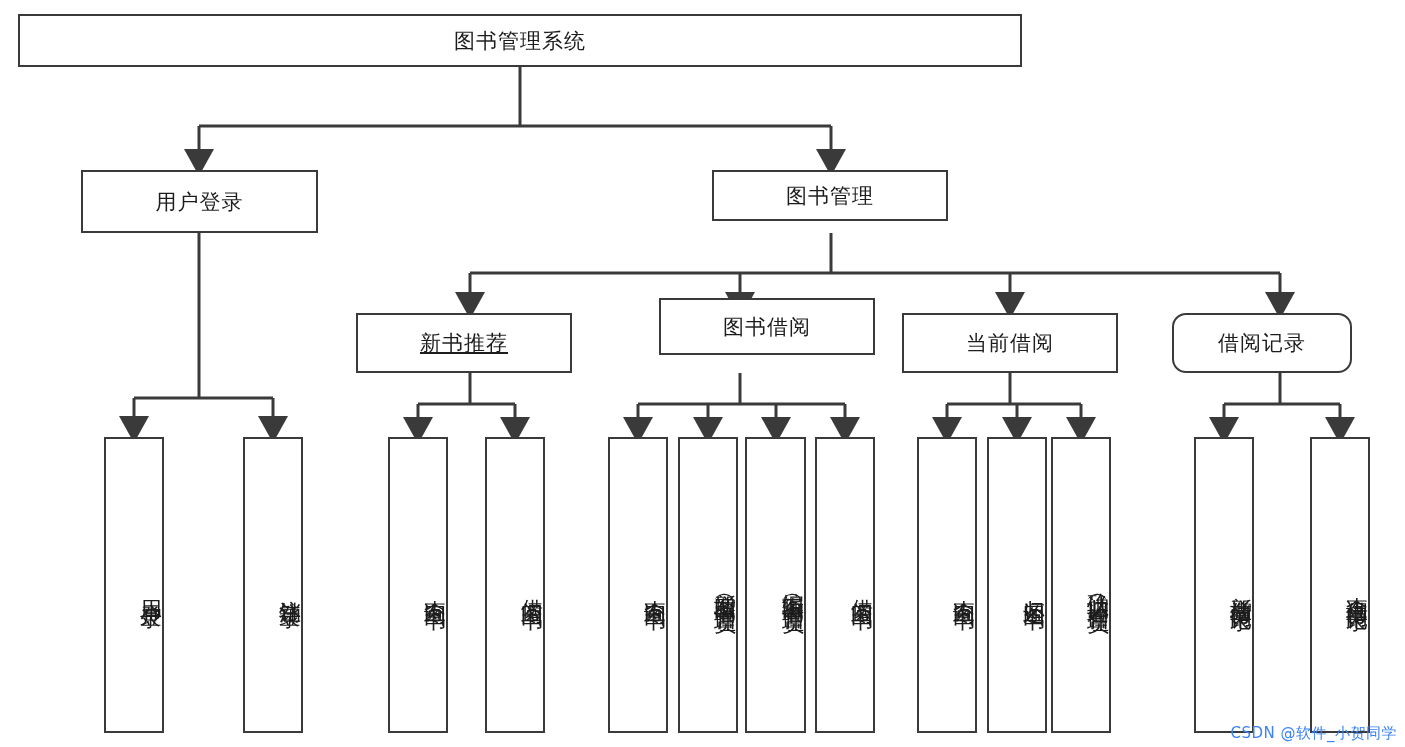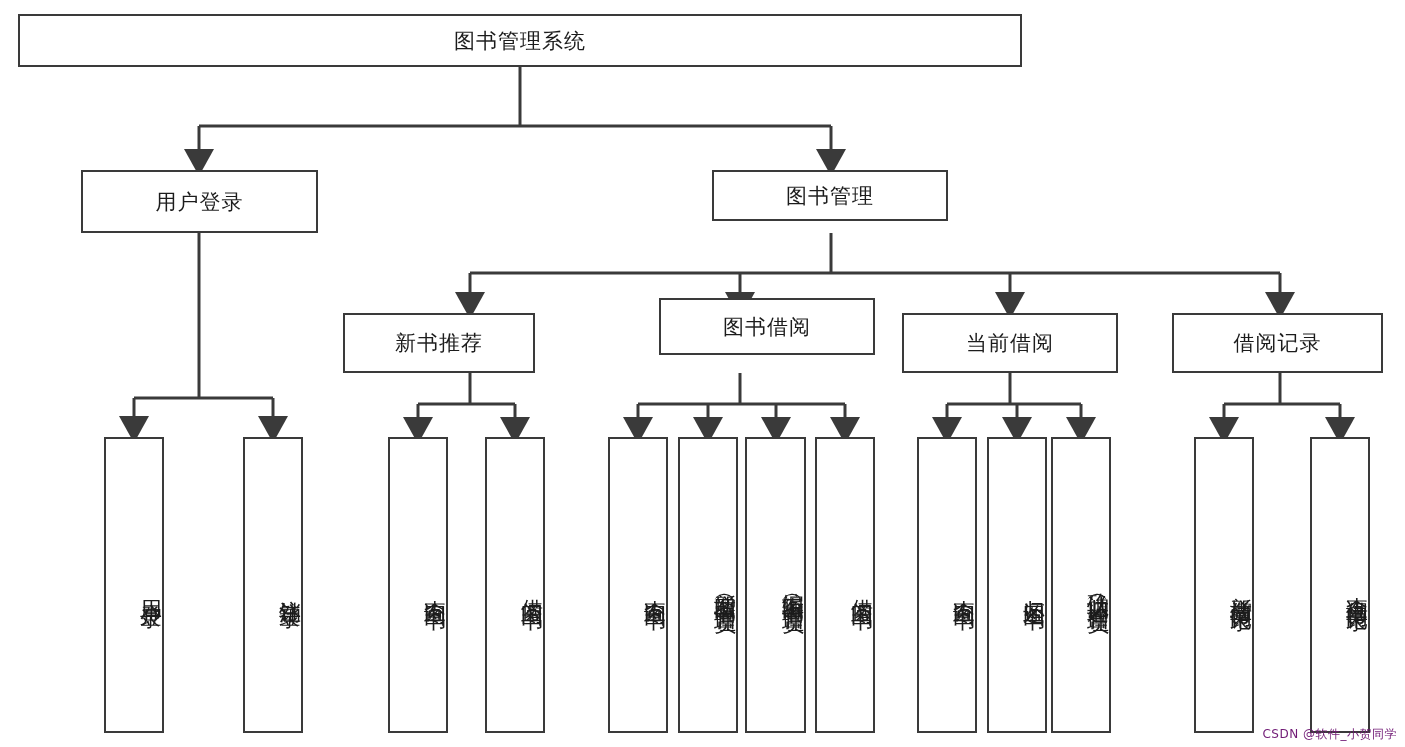--- a/index.html
+++ b/index.html
@@ -50,22 +50,22 @@
     justify-content: center;
   }
   .node .lbl {
     display: block;
     white-space: nowrap;
   }
   .watermark {
     position: absolute;
     right: 8px;
     bottom: 4px;
-    font-size: 12px;
-    color: #701a75;
+    font-size: 15px;
+    color: #3b82f6;
     white-space: nowrap;
     letter-spacing: 0.5px;
   }
 </style>
 </head>
 <body>
 
 <div id="canvas">
 
   <svg class="edges" viewBox="0 0 1405 747" xmlns="http://www.w3.org/2000/svg">
@@ -122,30 +122,30 @@
     <span class="lbl">图书管理系统</span>
   </div>
 
   <div class="node h" style="left:81px; top:170px; width:237px; height:63px;">
     <span class="lbl">用户登录</span>
   </div>
   <div class="node h" style="left:712px; top:170px; width:236px; height:51px;">
     <span class="lbl">图书管理</span>
   </div>
 
-  <div class="node h" style="left:343px; top:313px; width:192px; height:60px;">
+  <div class="node h" style="left:356px; top:313px; width:216px; height:60px;text-decoration:underline;">
     <span class="lbl">新书推荐</span>
   </div>
   <div class="node h" style="left:632px; top:298px; width:216px; height:57px;margin-left:27px;">
     <span class="lbl">图书借阅</span>
   </div>
   <div class="node h" style="left:902px; top:313px; width:216px; height:60px;text-align:center;">
     <span class="lbl">当前借阅</span>
   </div>
-  <div class="node h" style="left:1172px; top:313px; width:211px; height:60px;">
+  <div class="node h" style="left:1172px; top:313px; width:180px; height:60px;border-radius:14px;">
     <span class="lbl">借阅记录</span>
   </div>
 
   <div class="node v" style="left:104px; top:437px; width:60px; height:296px;">
     <span class="lbl">用户登录</span>
   </div>
   <div class="node v" style="left:243px; top:437px; width:60px; height:296px;">
     <span class="lbl">注销登录</span>
   </div>
   <div class="node v" style="left:388px; top:437px; width:60px; height:296px;">

